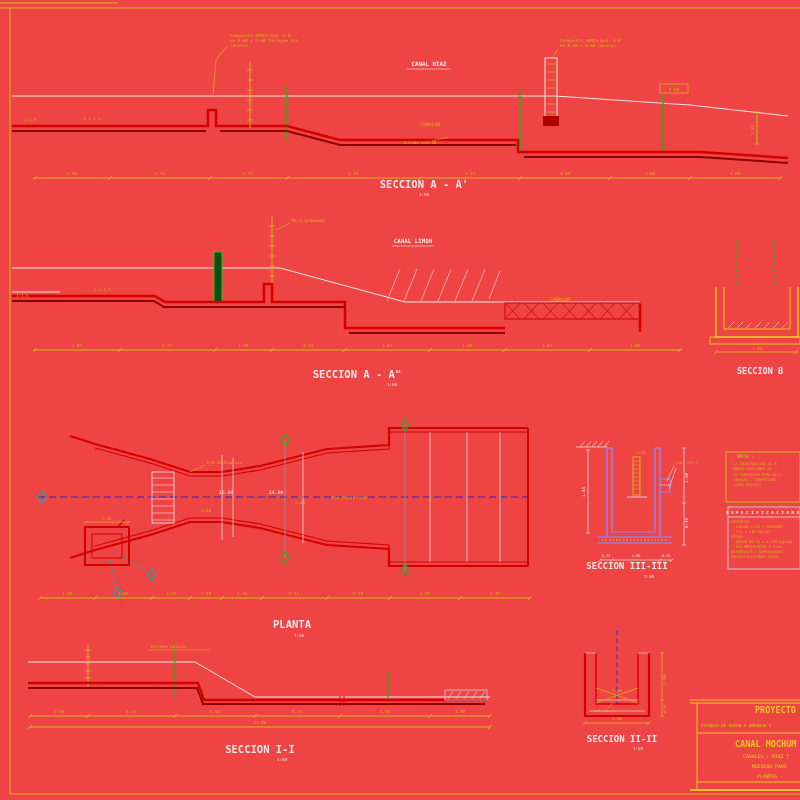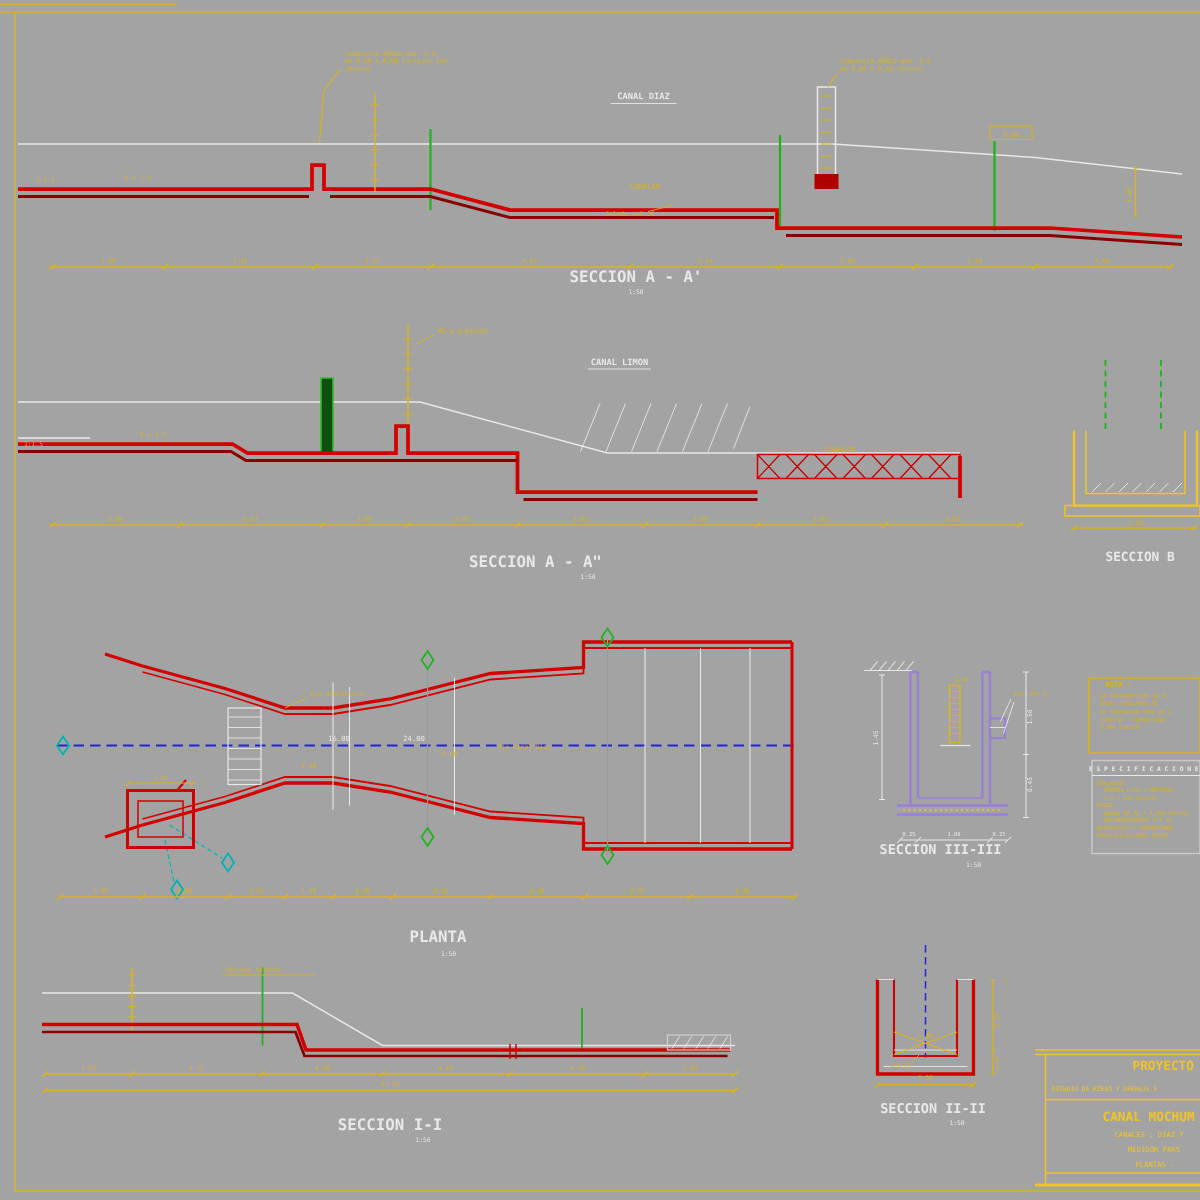--- a/index.html
+++ b/index.html
@@ -1,16 +1,16 @@
 <!DOCTYPE html>
 <html><head>
 <meta charset="utf-8">
 <style>
   html,body{margin:0;padding:0;background:#000;}
-  .sheet{width:800px;height:800px;background:#a3a3a3;position:relative;overflow:hidden;}
+  .sheet{width:800px;height:800px;background:#ef4444;position:relative;overflow:hidden;}
   svg{display:block;}
   text{font-family:"DejaVu Sans Mono","Liberation Mono",monospace;}
   .tw{fill:#e8e8e8;} .ty{fill:#d8b41e;} .tg{fill:#f0c428;}
   .b{font-weight:bold;}
   .fs35{font-size:3.6px;} .fs4{font-size:4.2px;} .fs45{font-size:4.8px;} .fs55{font-size:5.8px;} .fs8{font-size:8.5px;}
   .fs9{font-size:9px;} .fs10{font-size:10.5px;}
   .lw{stroke:#e8e8e8;fill:none;} .ly{stroke:#d8b41e;fill:none;}
   .lr{stroke:#d40000;fill:none;} .lr2{stroke:#8a0000;fill:none;}
   .lg{stroke:#1eb41e;fill:none;} .lb{stroke:#2424d8;fill:none;}
   .lp{stroke:#9a7fd8;fill:none;} .lc{stroke:#00b4b4;fill:none;}

